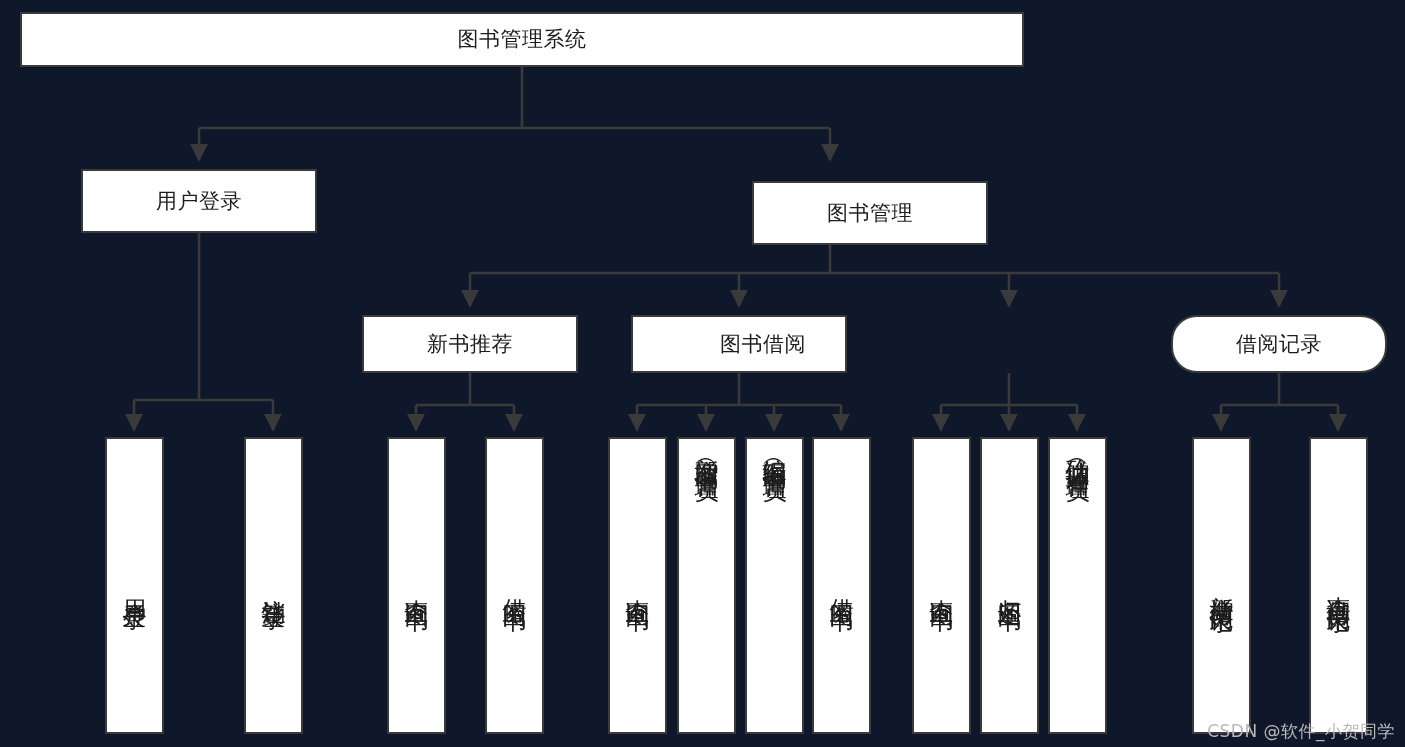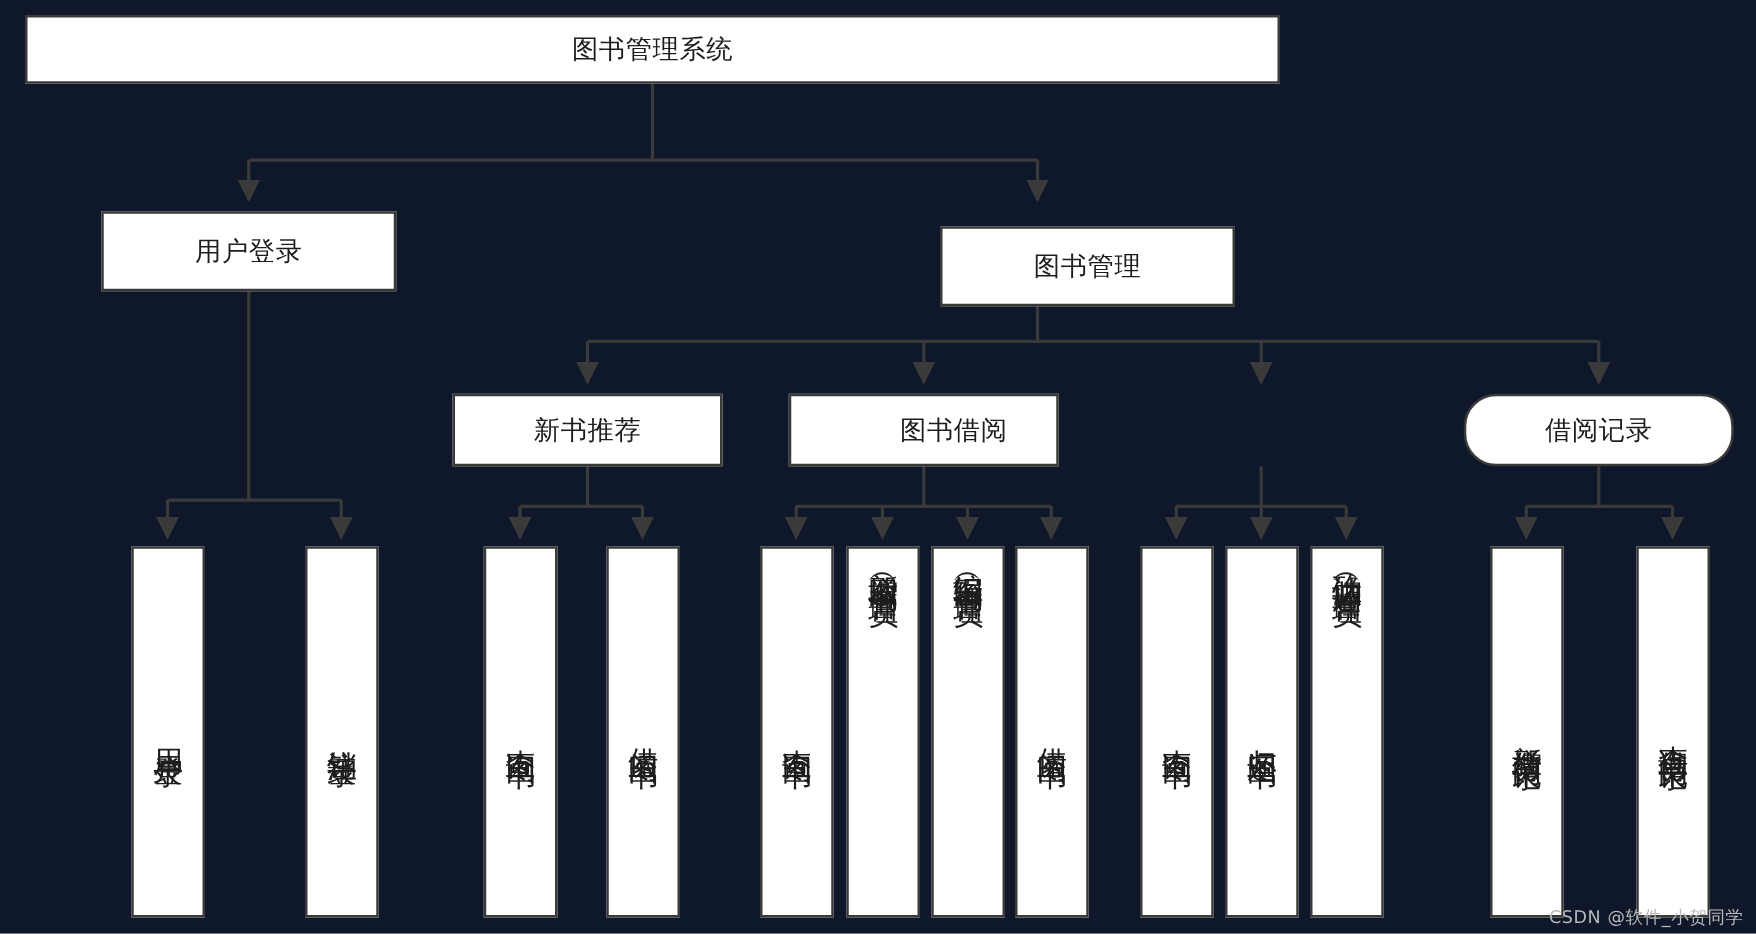--- a/index.html
+++ b/index.html
@@ -56,21 +56,21 @@
     letter-spacing: 3px;
     white-space: nowrap;
   }
   .node.vert.center {
     align-items: center;
   }
   #watermark {
     position: absolute;
     right: 10px;
     bottom: 4px;
-    font-size: 14px;
+    font-size: 17px;
     color: #b9b9b9;
     letter-spacing: 0.5px;
     white-space: nowrap;
     pointer-events: none;
   }
 </style>
 </head>
 <body>
 
 <div id="canvas">

